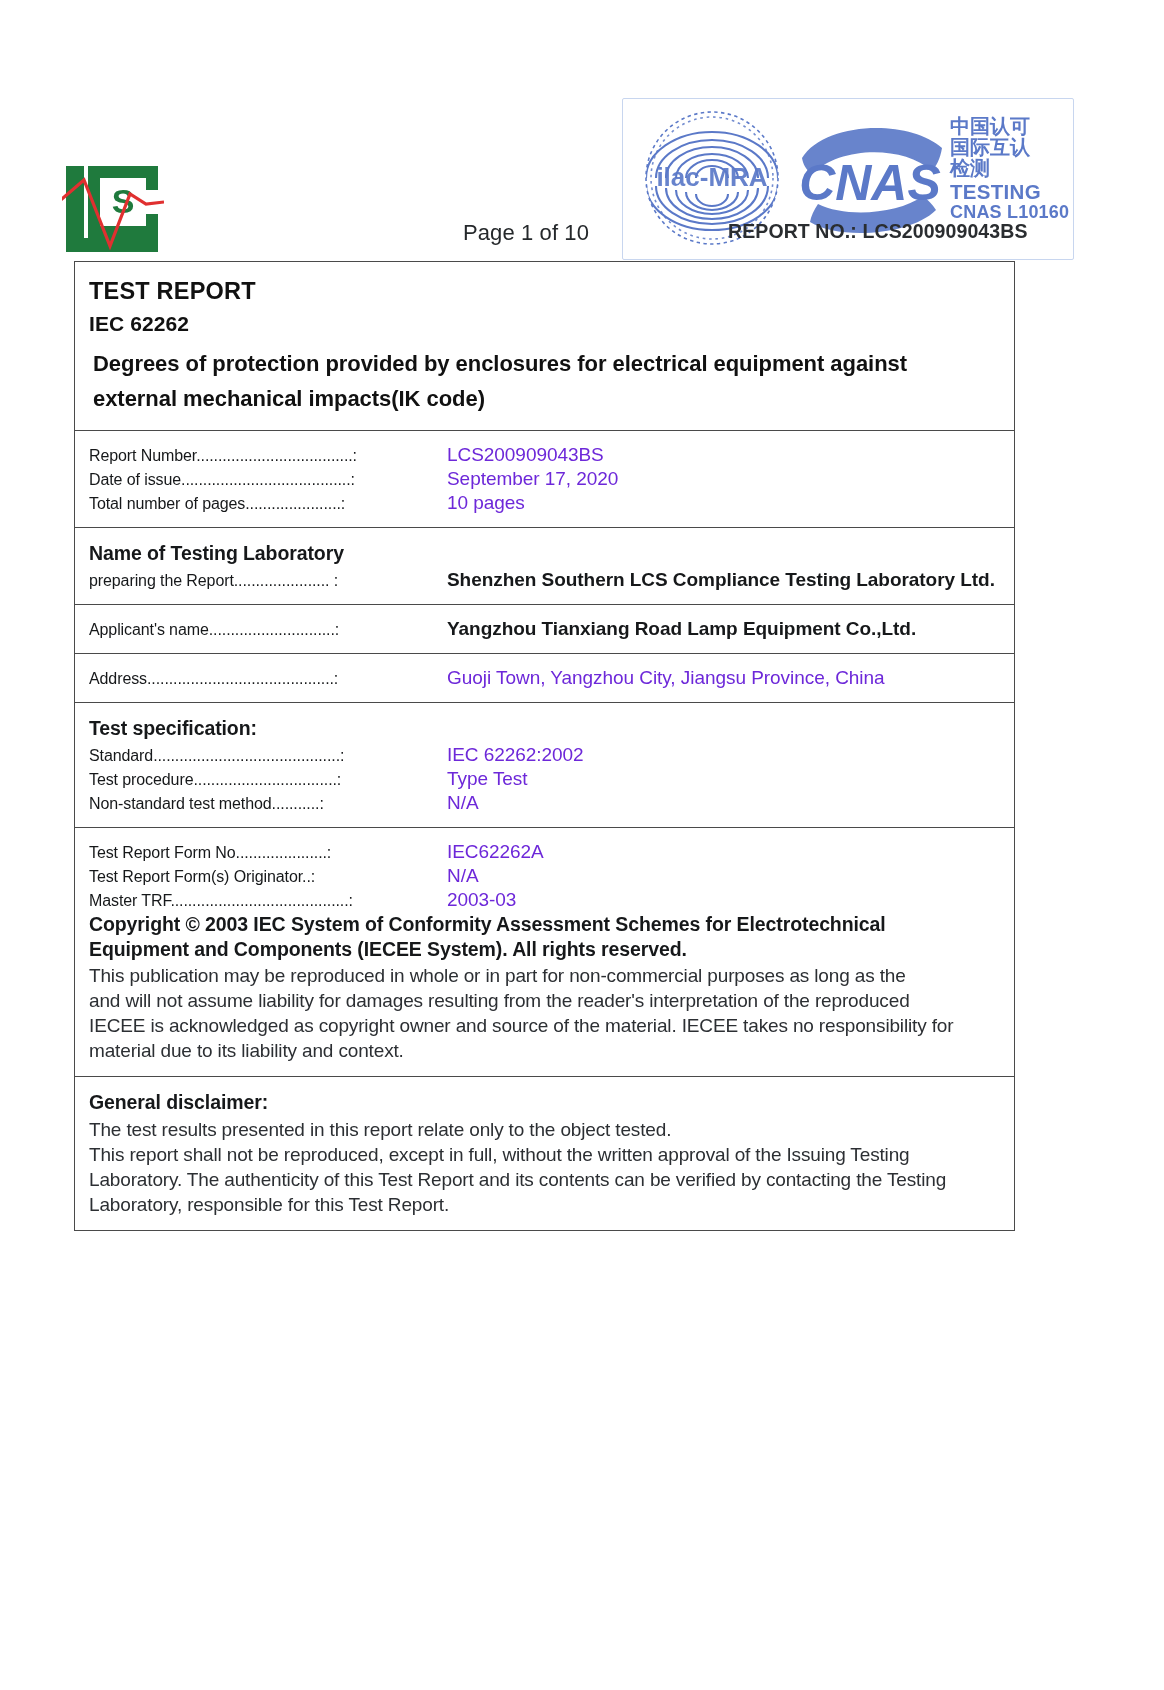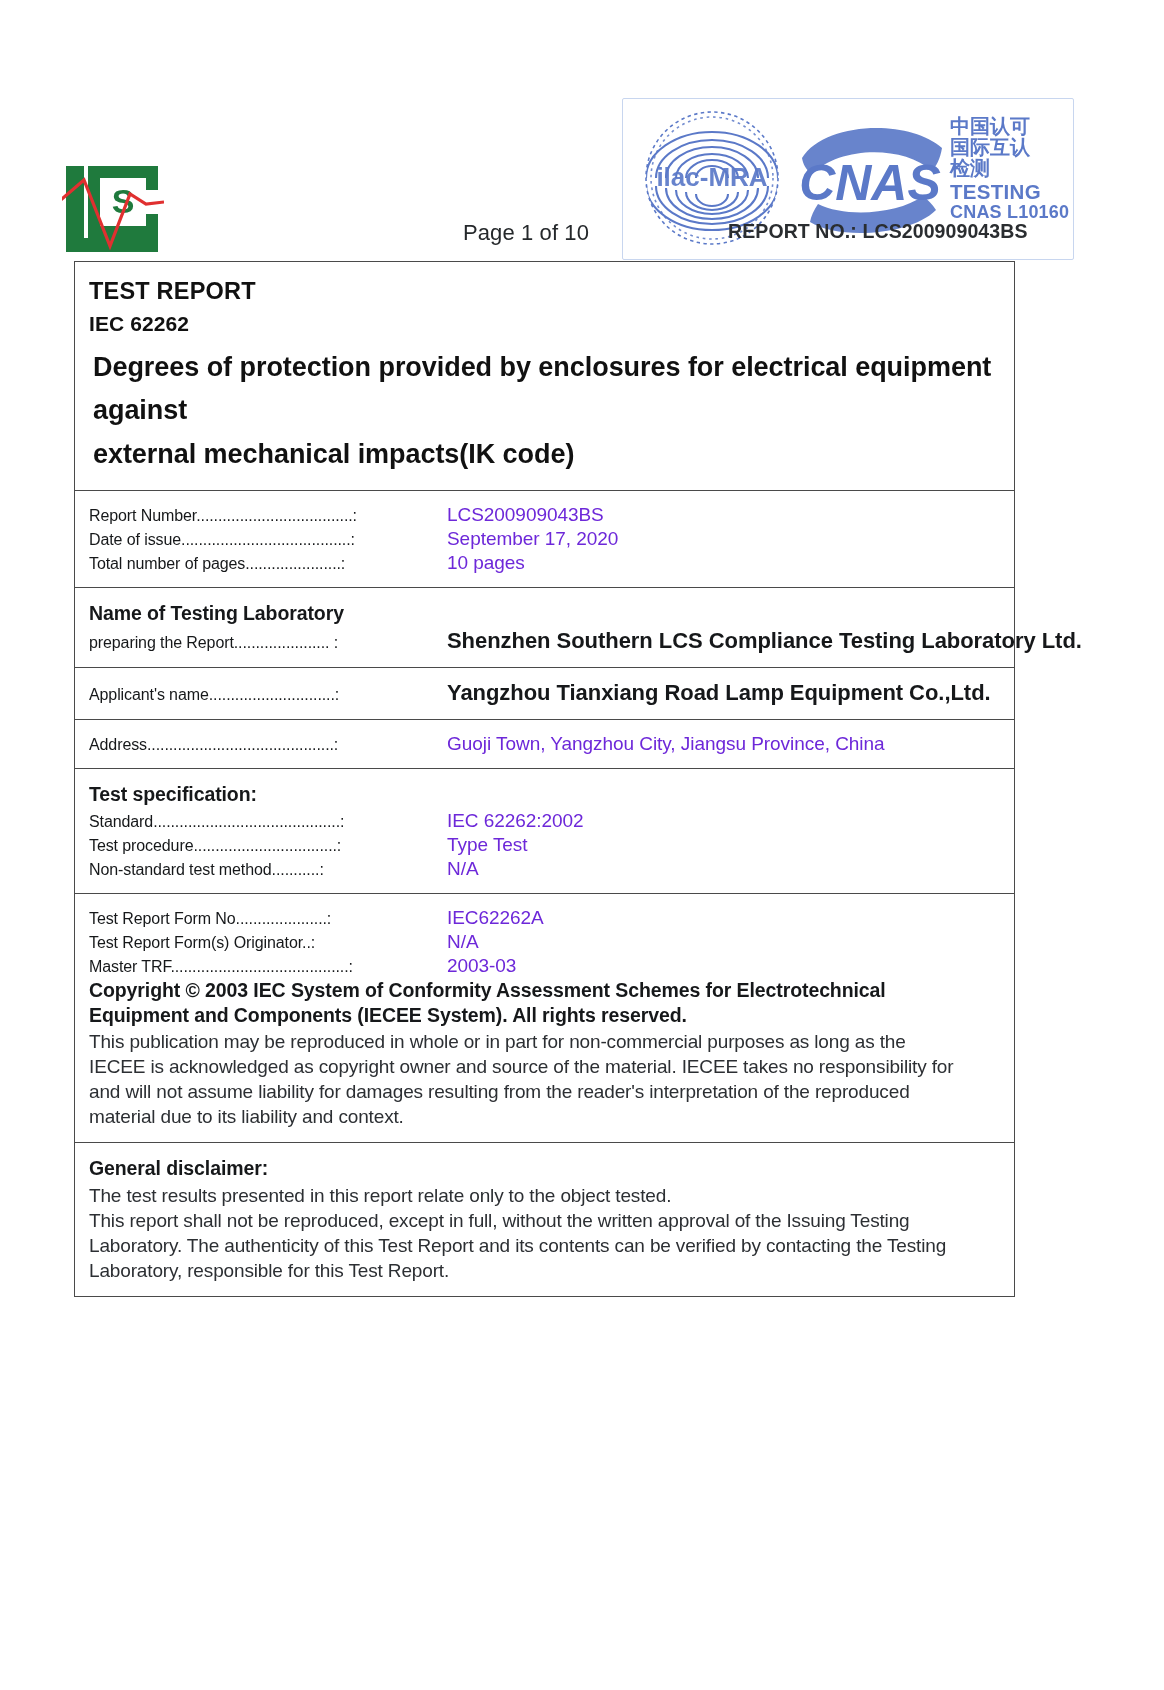--- a/index.html
+++ b/index.html
@@ -145,21 +145,21 @@
     color: #111;
   }
   .title-sub {
     font-size: 21px;
     font-weight: bold;
     letter-spacing: .1px;
     line-height: 1.5;
     color: #111;
   }
   .title-desc {
-    font-size: 27px;
+    font-size: 22px;
     font-weight: bold;
     line-height: 1.62;
     color: #111;
     padding: 6px 4px 0 4px;
     letter-spacing: -.05px;
   }
 
   
   .rows { padding: 9px 0 10px 0; }
   .row {
@@ -181,21 +181,21 @@
   .val {
     font-size: 19px;
     color: #6d28d9;
     white-space: nowrap;
     letter-spacing: -.05px;
     padding-left: 10px;
   }
   .val-b {
     font-weight: bold;
     color: #16181a;
-    font-size: 22px;
+    font-size: 19px;
   }
   .plain {
     font-size: 19.5px;
     font-weight: bold;
     color: #16181a;
     padding: 0 0 0 14px;
     margin: 5px 0;
     letter-spacing: -.1px;
   }
   .para {
@@ -359,22 +359,22 @@
       <span class="lab lab-w">Test Report Form(s) Originator..:</span>
       <span class="val">N/A</span>
     </div>
     <div class="row">
       <span class="lab lab-w">Master TRF.........................................:</span>
       <span class="val">2003-03</span>
     </div>
     <div class="para para-b">Copyright © 2003 IEC System of Conformity Assessment Schemes for Electrotechnical</div>
     <div class="para para-b">Equipment and Components (IECEE System). All rights reserved.</div>
     <div class="para">This publication may be reproduced in whole or in part for non-commercial purposes as long as the</div>
+    <div class="para">and will not assume liability for damages resulting from the reader's interpretation of the reproduced</div>
     <div class="para">IECEE is acknowledged as copyright owner and source of the material. IECEE takes no responsibility for</div>
-    <div class="para">and will not assume liability for damages resulting from the reader's interpretation of the reproduced</div>
     <div class="para">material due to its liability and context.</div>
   </div>
 
   <div class="sect last rows">
     <div class="plain">General disclaimer:</div>
     <div class="para">The test results presented in this report relate only to the object tested.</div>
     <div class="para">This report shall not be reproduced, except in full, without the written approval of the Issuing Testing</div>
     <div class="para">Laboratory. The authenticity of this Test Report and its contents can be verified by contacting the Testing</div>
     <div class="para">Laboratory, responsible for this Test Report.</div>
   </div>

